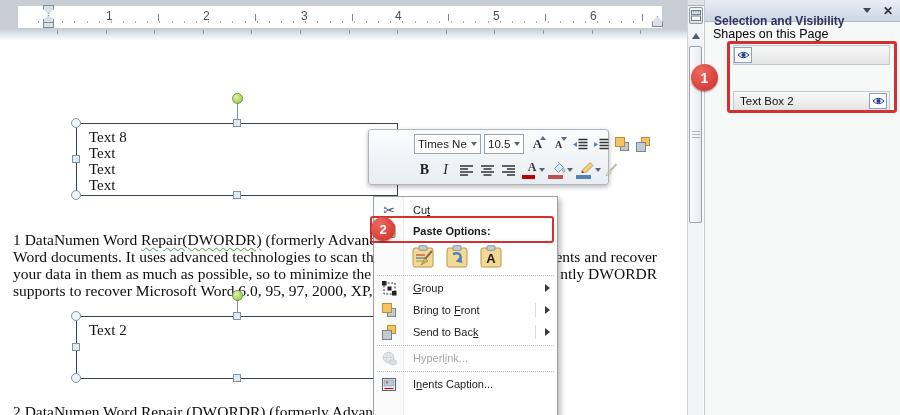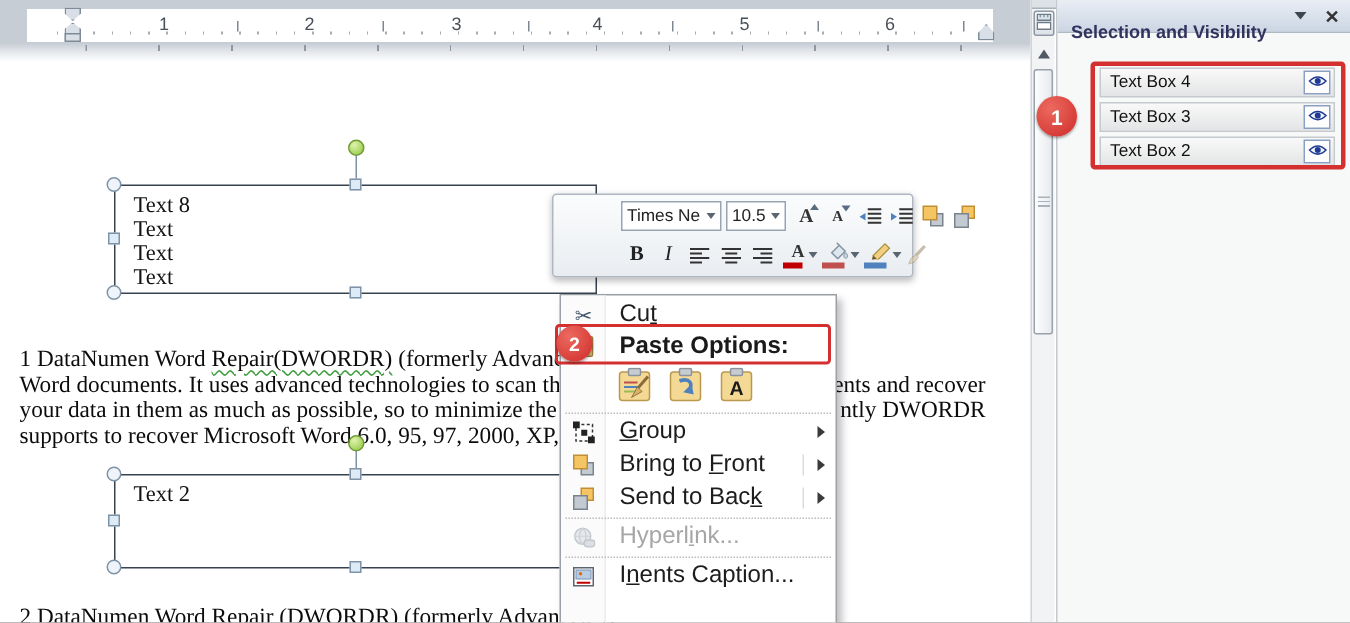--- a/index.html
+++ b/index.html
@@ -71,21 +71,21 @@
   .afont { font-family:"Liberation Serif", serif; font-weight:bold; color:#333; }
   .color-bar { position:absolute; left:3px; bottom:2px; width:13px; height:4px; }
 
   
   #ctx-menu { left:373px; top:196px; width:185px; height:226px; background:#fff;
     border:1px solid #9aa0a6; box-shadow:3px 3px 5px rgba(0,0,0,.25); padding-top:2px; }
   #ctx-icon-col { position:absolute; left:0; top:0; width:30px; height:100%;
     background:#fbfbfc; border-right:1px solid #ececec; }
   .mrow-item { position:relative; display:flex; align-items:center; height:22px; }
   .mrow-item .ic { width:30px; display:flex; justify-content:center; align-items:center; flex:0 0 30px; }
-  .mrow-item .lbl { font-size:16px; color:#1c1c1c; padding-left:9px; white-space:nowrap; }
+  .mrow-item .lbl { font-size:11px; color:#1c1c1c; padding-left:9px; white-space:nowrap; }
   .u { text-decoration:underline; }
   .mrow-item.disabled .lbl { color:#a6a6a6; }
   .mrow-item.disabled .ic { opacity:.55; }
   .sub-arrow { position:absolute; right:7px; top:7px; width:0; height:0;
     border-top:4px solid transparent; border-bottom:4px solid transparent; border-left:5px solid #3a3a3a; }
   .sub-sep { position:absolute; right:21px; top:4px; width:1px; height:14px; background:#dcdcdc; }
   .menu-sep { height:4px; position:relative; }
   .menu-sep::after { content:""; position:absolute; left:3px; right:3px; top:2px;
     border-top:1px dotted #bdbdbd; }
   #copy-row { background:linear-gradient(180deg,#fdeaa9,#f8cf67); border-top:1px solid #eebd5b; border-bottom:1px solid #eebd5b; height:24px; }
@@ -465,33 +465,24 @@
       <span id="thumb-grip"></span>
     </div>
   </div>
 
   <div id="panel" class="abs">
     <div id="panel-header" class="abs">
       <span id="panel-title">Selection and Visibility</span>
       <span id="panel-caret"></span>
       <span id="panel-close">✕</span>
     </div>
+    <div id="panel-subtitle" class="abs">Shapes on this Page</div>
   </div>
 
   <div class="abs shape-row" style="top:45px;">
-    <span class="shape-label">Text Box 4</span>
-    <span class="eye-btn">
-      <span><svg width="13" height="10" viewBox="0 0 13 10">
-            <path d="M1 5 Q6.5 -0.5 12 5 Q6.5 10.5 1 5 Z" fill="#eef3fb" stroke="#1f3a93" stroke-width="1"></path>
-            <circle cx="6.5" cy="5" r="2" fill="#1f3a93"></circle>
-          </svg></span>
-    </span>
-  </div>
-  <div class="abs shape-row" style="top:68px;">
-    <span class="shape-label">Text Box 3</span>
     <span class="eye-btn">
       <span><svg width="13" height="10" viewBox="0 0 13 10">
             <path d="M1 5 Q6.5 -0.5 12 5 Q6.5 10.5 1 5 Z" fill="#eef3fb" stroke="#1f3a93" stroke-width="1"></path>
             <circle cx="6.5" cy="5" r="2" fill="#1f3a93"></circle>
           </svg></span>
     </span>
   </div>
   <div class="abs shape-row" style="top:91px;">
     <span class="shape-label">Text Box 2</span>
     <span class="eye-btn">

